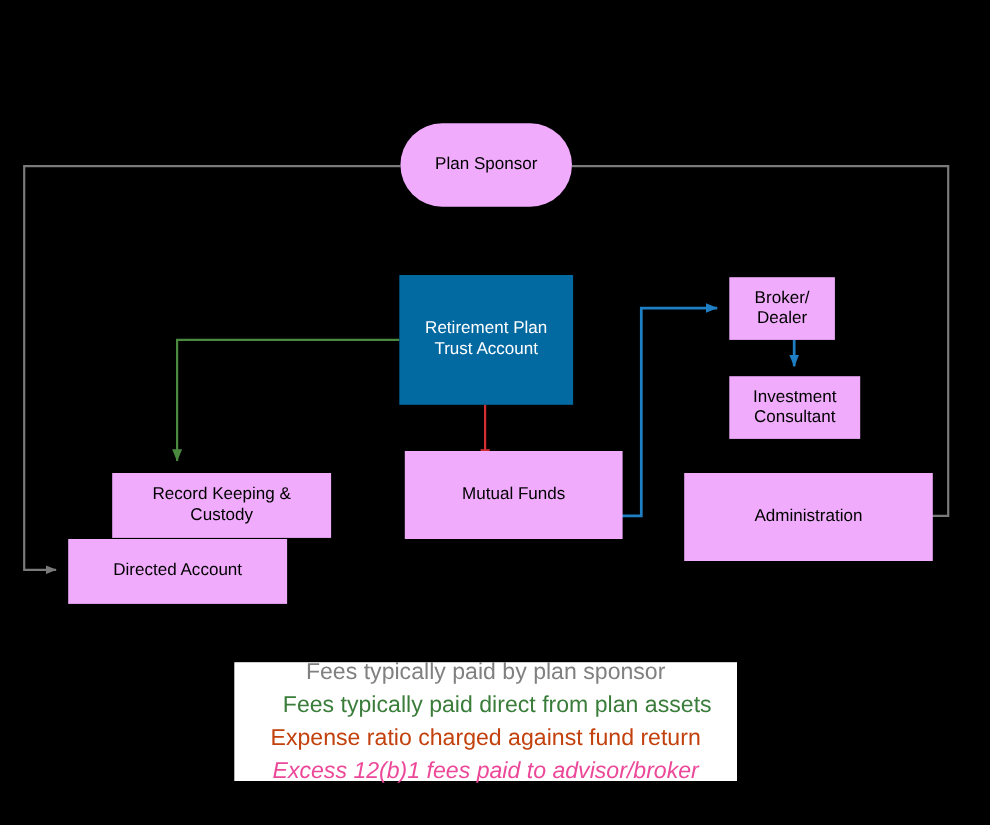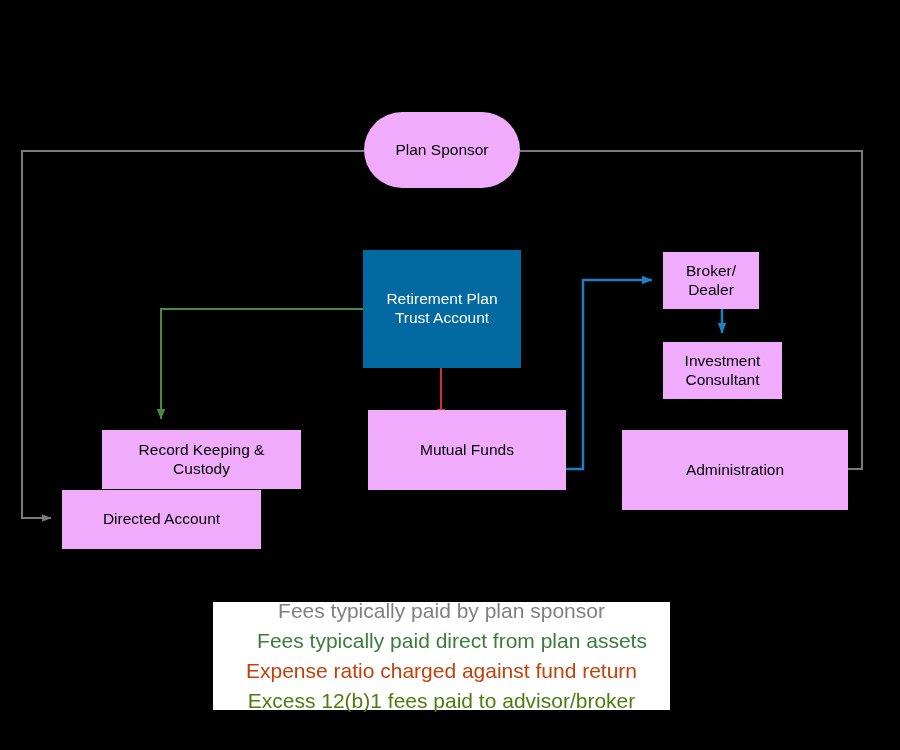--- a/index.html
+++ b/index.html
@@ -109,16 +109,16 @@
 
   <div class="node" style="left:663px; top:342px; width:119px; height:57px;">Investment
 Consultant</div>
 
   <div class="node" style="left:622px; top:430px; width:226px; height:80px;text-align:center;">Administration</div>
 
   <div class="legend" style="left:213px; top:602px; width:457px; height:108px;">
     <div class="legend-line" style="color:#808080;">Fees typically paid by plan sponsor</div>
     <div class="legend-line" style="color:#3a7d3a;margin-left:21px;">Fees typically paid direct from plan assets</div>
     <div class="legend-line" style="color:#c2410c;">Expense ratio charged against fund return</div>
-    <div class="legend-line" style="color:#4d7c0f;">Excess 12(b)1 fees paid to advisor/broker</div>
+    <div class="legend-line" style="color:#ec4899;font-style:italic;">Excess 12(b)1 fees paid to advisor/broker</div>
   </div>
 
 </div>
 
 </body></html>

